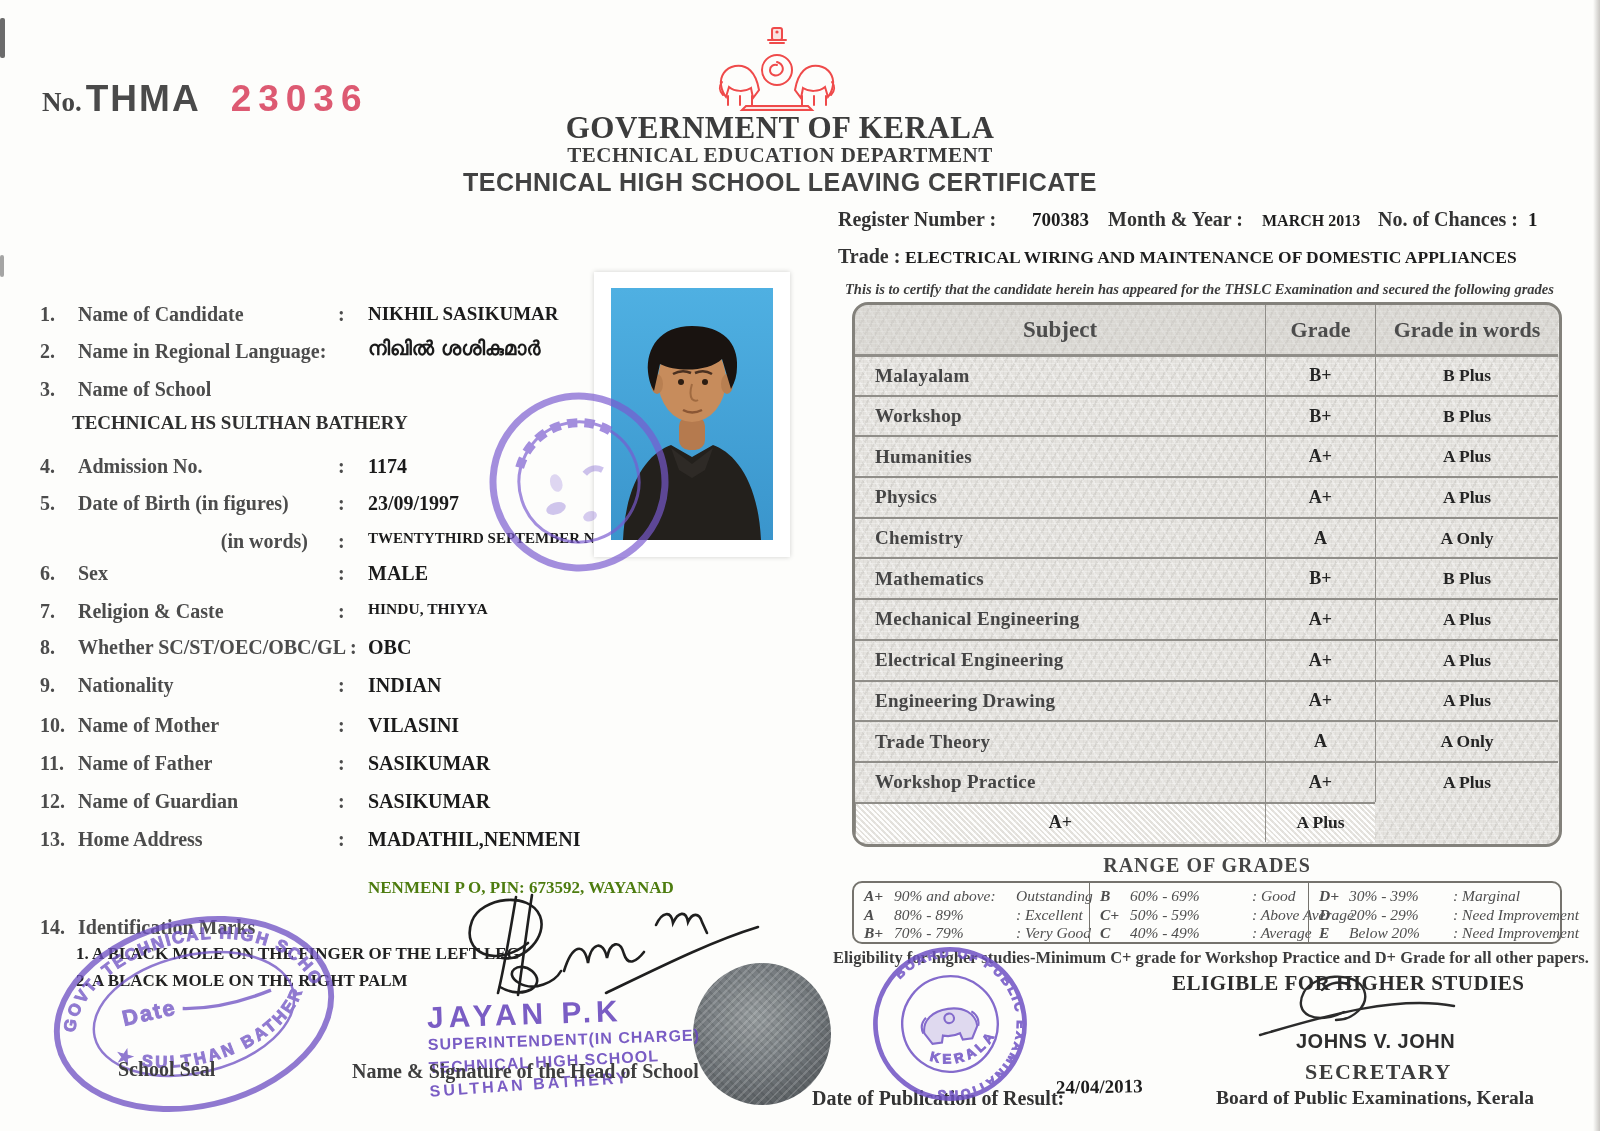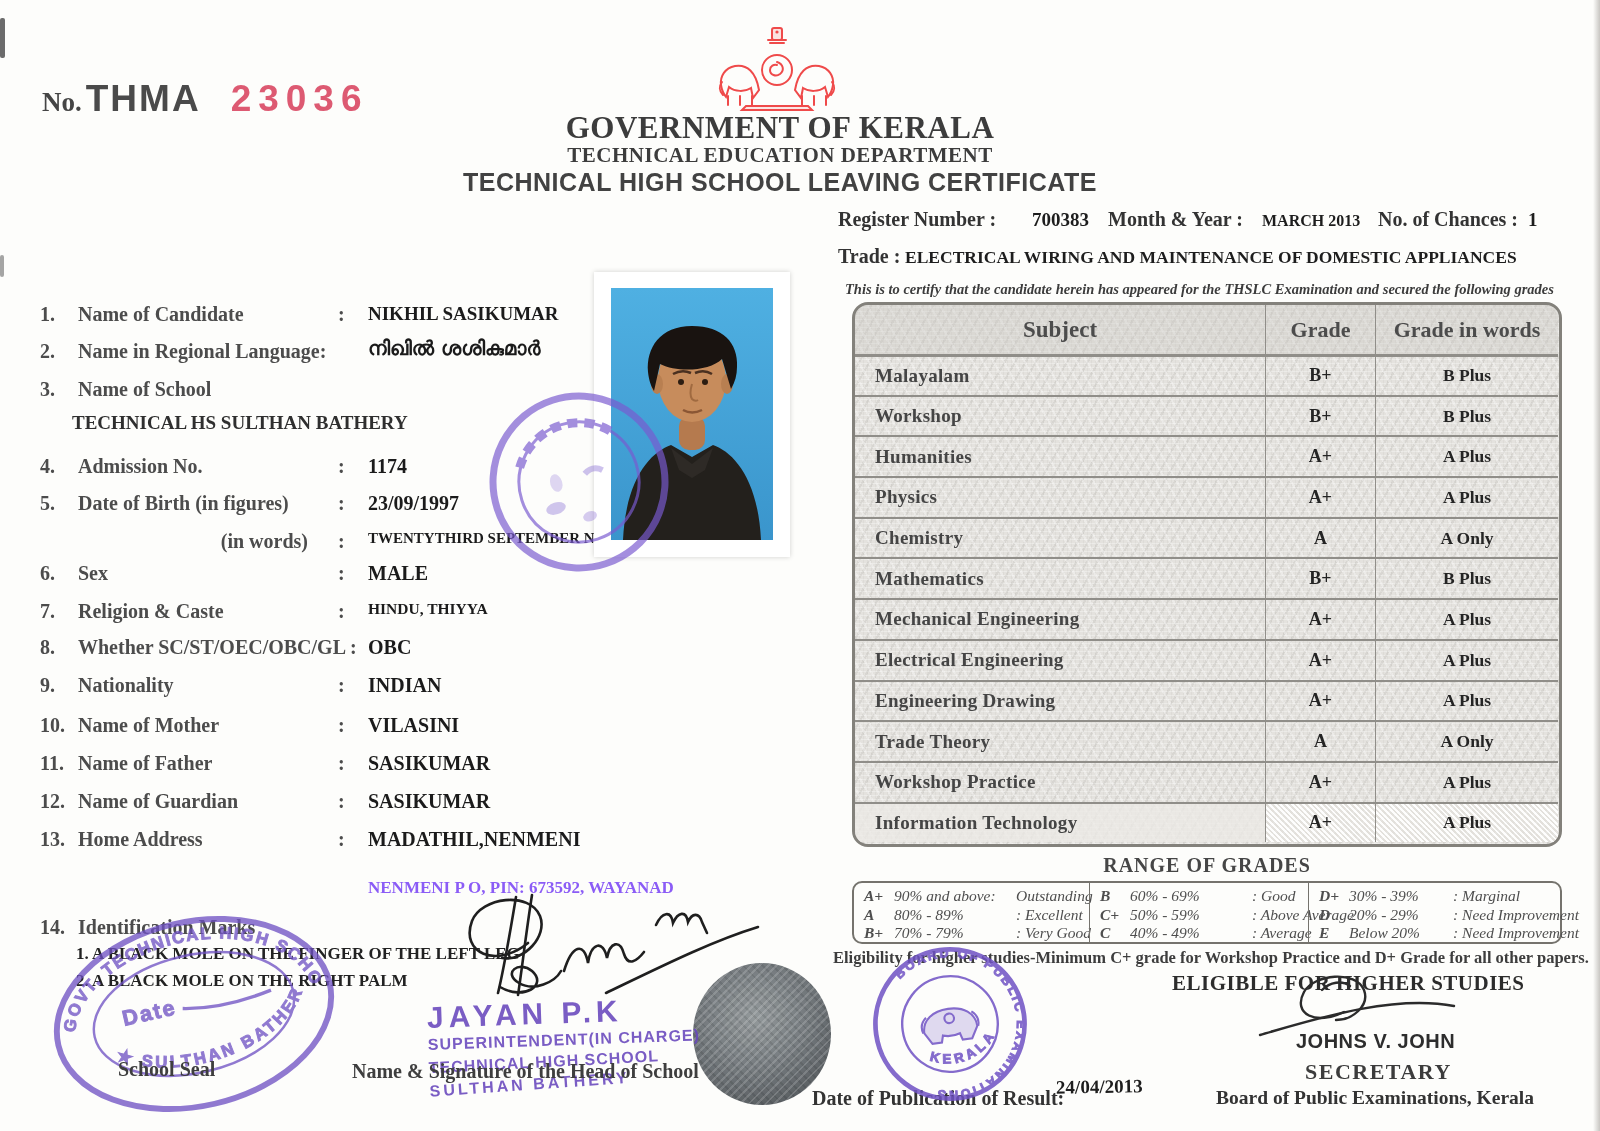--- a/index.html
+++ b/index.html
@@ -22,21 +22,21 @@
   .certify{font-size:14.5px;font-weight:bold;font-style:italic;color:#3c3c3c;}
   
   .frow{position:absolute;left:40px;height:26px;}
   .frow .num{position:absolute;left:0;font-size:20px;font-weight:bold;color:#4c4c4c;}
   .frow .lbl{position:absolute;left:38px;font-size:20px;font-weight:bold;color:#4c4c4c;white-space:nowrap;}
   .frow .colon{position:absolute;left:298px;font-size:20px;font-weight:bold;color:#4c4c4c;}
   .frow .val{position:absolute;left:328px;font-size:20px;font-weight:bold;color:#1b1b1b;white-space:nowrap;}
   .frow.indent .lbl{left:0;width:268px;text-align:right;}
   .val-sm{font-size:15px !important;}
   .val-md{font-size:15.5px !important;}
-  .plain-line{font-size:18px;font-weight:bold;color:#8b5cf6;}
+  .plain-line{font-size:18px;font-weight:bold;color:#4d7c0f;}
   .mal{font-family:"DejaVu Sans",sans-serif;font-size:19px;}
   
   .grades-table{position:absolute;left:852px;top:302px;width:710px;height:545px;
     border:3.5px solid #83817b;border-radius:16px;overflow:hidden;box-sizing:border-box;
     background-color:#e4e2de;
     background-image:
       repeating-linear-gradient(60deg, rgba(255,255,255,.30) 0 2px, transparent 2px 9px),
       repeating-linear-gradient(-60deg, rgba(142,140,134,.14) 0 2px, transparent 2px 9px),
       repeating-linear-gradient(0deg, rgba(255,255,255,.30) 0 1px, transparent 1px 4px),
       repeating-linear-gradient(90deg, rgba(142,140,134,.08) 0 1px, transparent 1px 4px);
@@ -327,21 +327,20 @@
     <div class="td words cleft">A Plus</div>
 
     <div class="td subj">Trade Theory</div>
     <div class="td grade cleft">A</div>
     <div class="td words cleft">A Only</div>
 
     <div class="td subj">Workshop Practice</div>
     <div class="td grade cleft">A+</div>
     <div class="td words cleft">A Plus</div>
 
-    <div class="td subj lite-subj">Information Technology</div>
     <div class="td grade cleft lite">A+</div>
     <div class="td words cleft lite">A Plus</div>
   </div>
 
   <div class="abs center range-title" style="left:852px;top:854px;width:710px;">RANGE OF GRADES</div>
 
   <div class="legend">
     <div class="lcol">
       <div class="lline">
           <span class="lg">A+</span>

